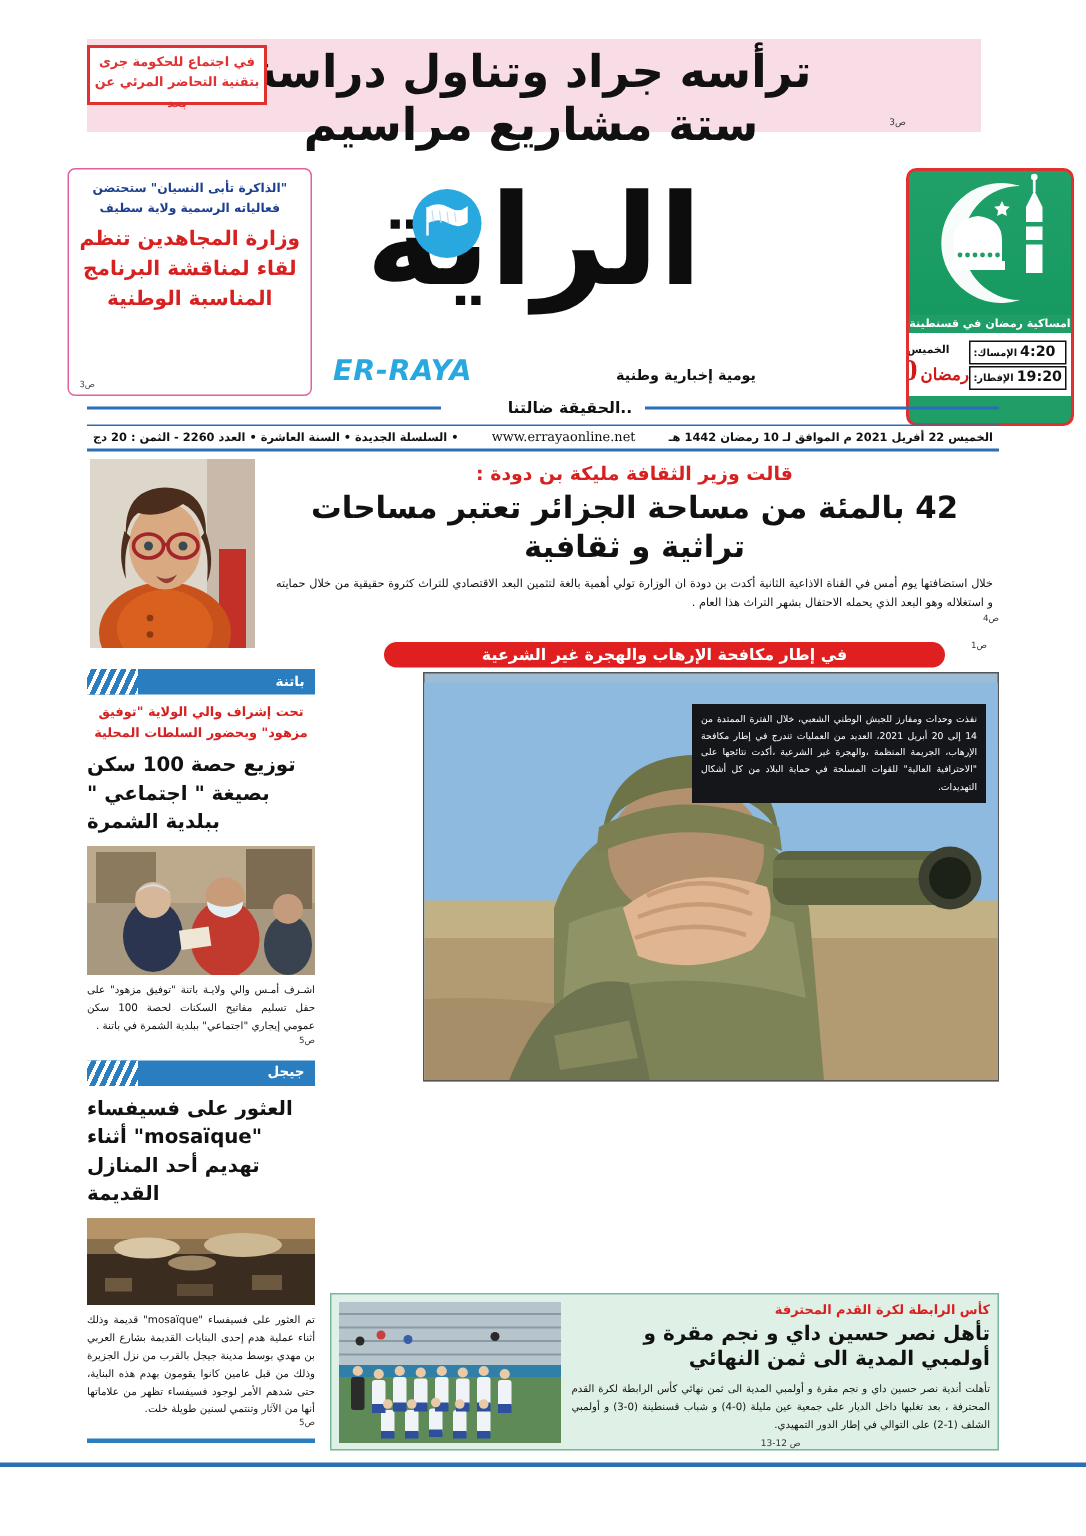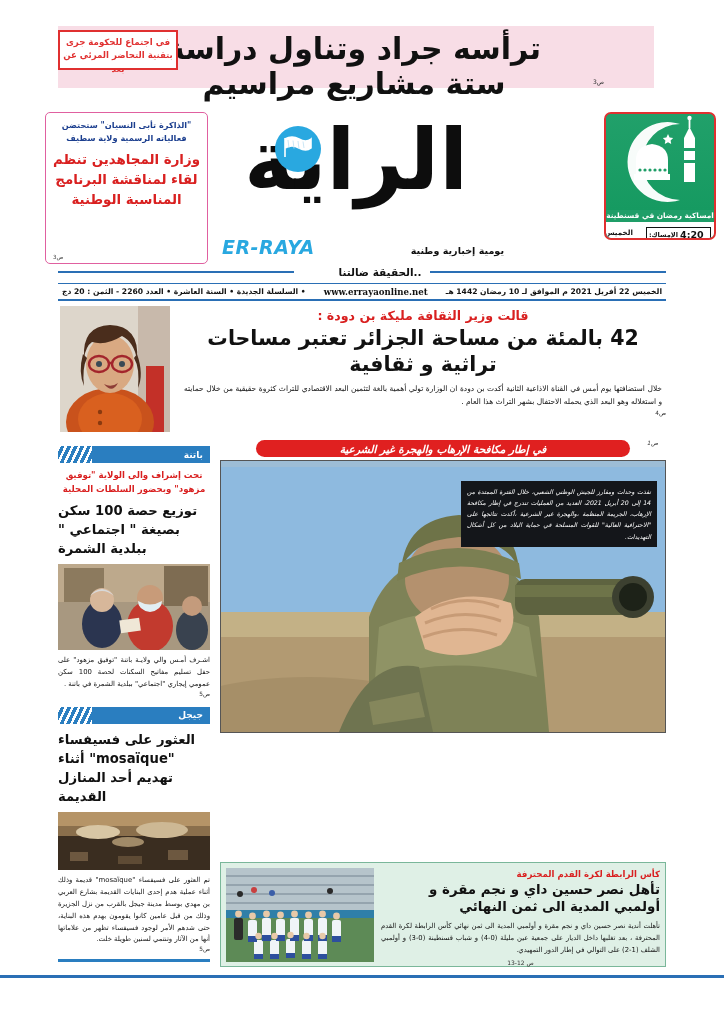--- a/index.html
+++ b/index.html
@@ -165,21 +165,21 @@
     font-weight: bold;
     color: #111;
   }
 
   
   .ramadan-box {
     position: absolute;
     top: 2px;
     right: 8px;
     width: 112px;
-    height: 128px;
+    height: 172px;
     border: 2.2px solid #e03030;
     border-radius: 7px;
     background: #1f9e68;
     overflow: hidden;
   }
   .ramadan-graphic {
     position: relative;
     height: 96px;
     background: linear-gradient(180deg, #21a06a 0%, #169a61 100%);
   }
@@ -261,21 +261,21 @@
     border-bottom: 2.2px solid #2a6fb5;
     display: flex;
     flex-direction: row;
     align-items: center;
     justify-content: space-between;
     font-size: 7.6px;
     font-weight: bold;
     color: #111;
     padding: 0 4px;
   }
-  .info-url { font-family: "DejaVu Serif", "Liberation Serif", serif; font-size: 8.6px; font-weight: bold; }
+  .info-url { font-family: "DejaVu Serif", "Liberation Serif", serif; font-size: 8.6px; font-weight: normal; }
 
   
   .lead {
     position: absolute;
     top: 304px;
     right: 58px;
     left: 58px;
     height: 136px;
   }
   .lead-photo {
@@ -370,24 +370,23 @@
     color: #111;
     line-height: 1.72;
     text-align: justify;
   }
   .col-ref { font-size: 5.8px; color: #333; }
   .col-rule { height: 2.4px; background: #2a7ec0; margin: 7px 0 0 0; }
 
   
   .mil {
     position: absolute;
-    top: 440px;
+    top: 428px;
     right: 58px;
-    width: 446px;
-    font-style: italic;
+    width: 384px;
   }
   .mil-kicker-wrap { position: relative; height: 20px; }
   .mil-kicker {
     position: absolute;
     top: 0;
     right: 36px;
     width: 374px;
     background: #e02020;
     border-radius: 11px;
     color: #fff;

